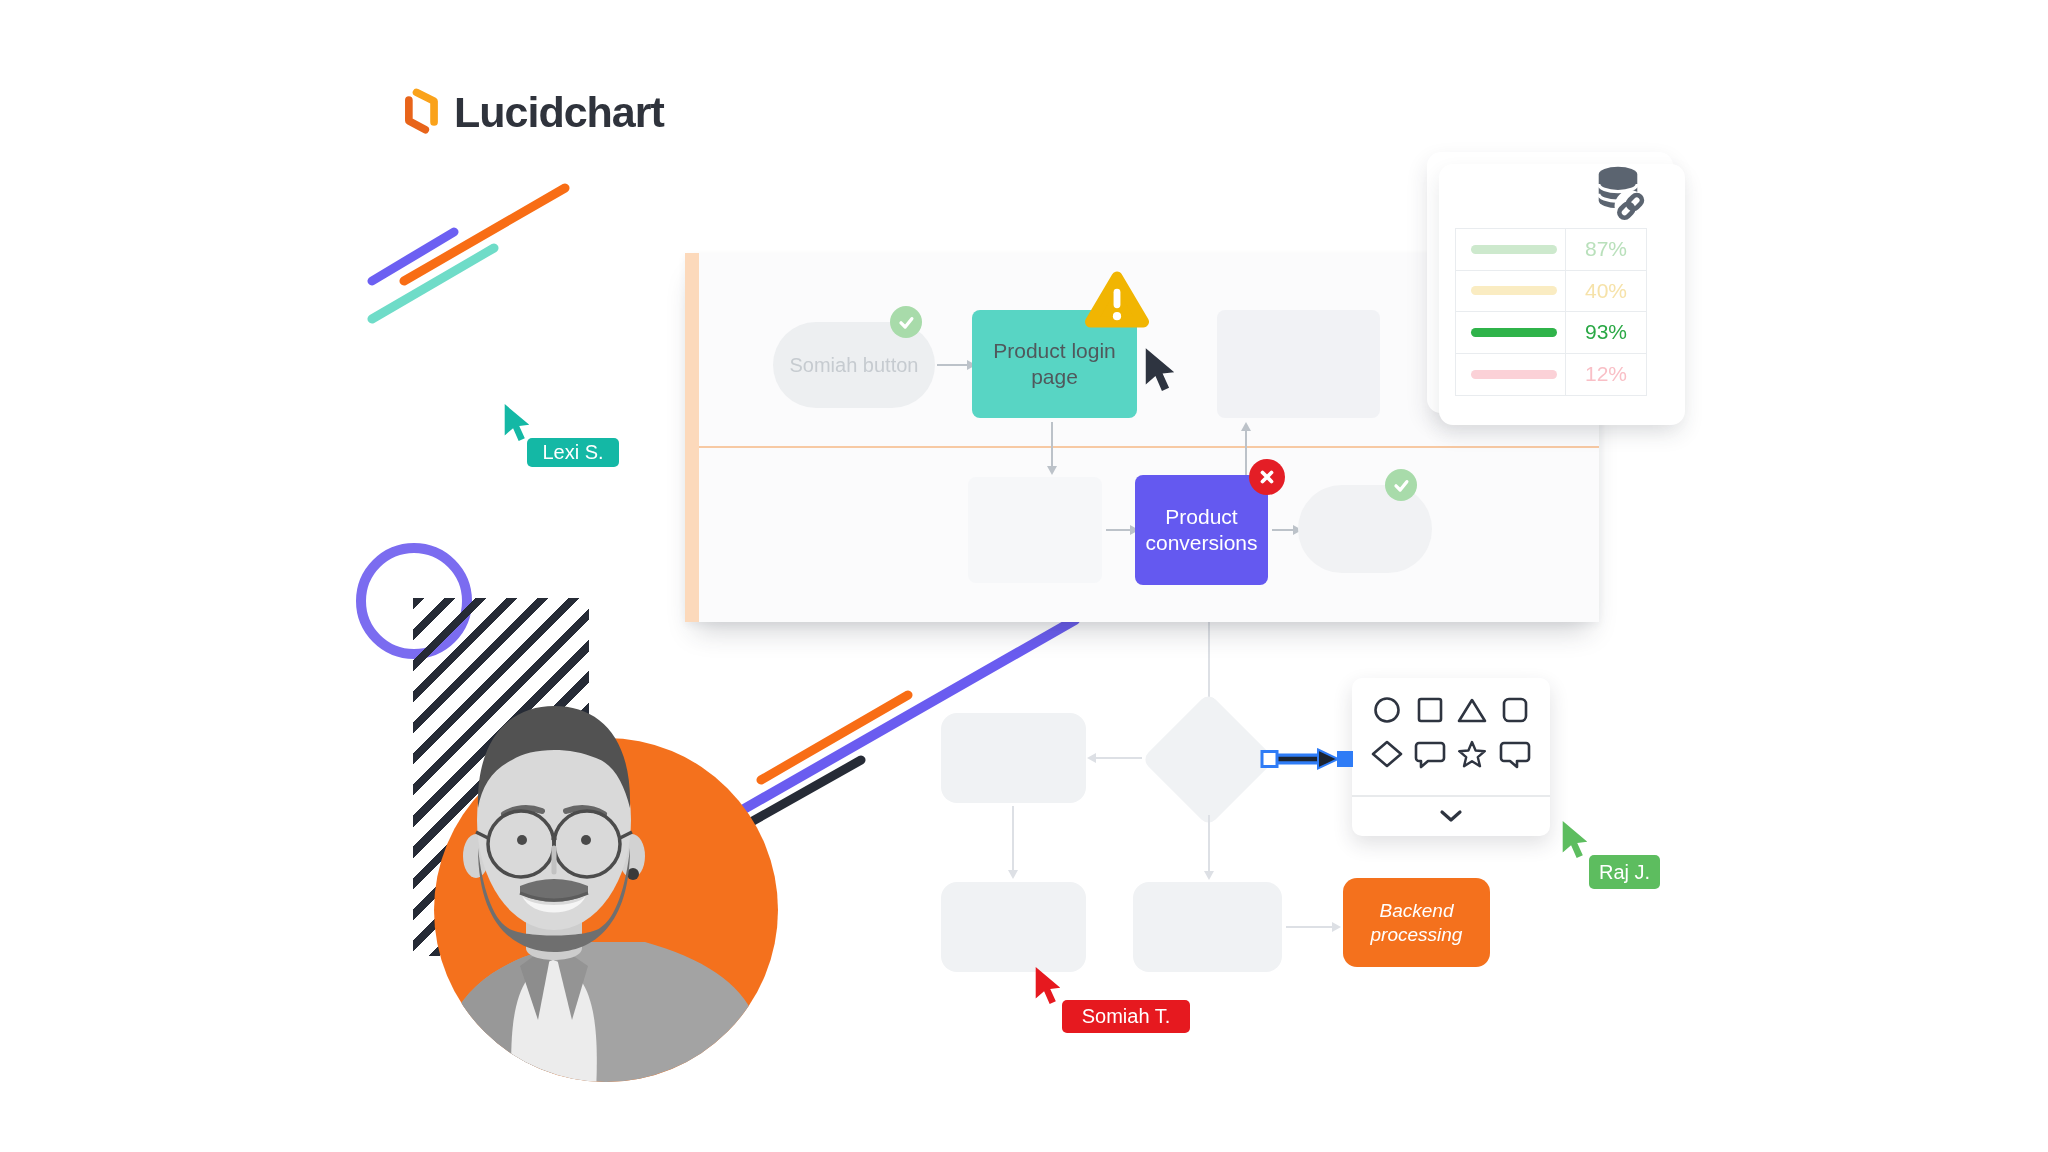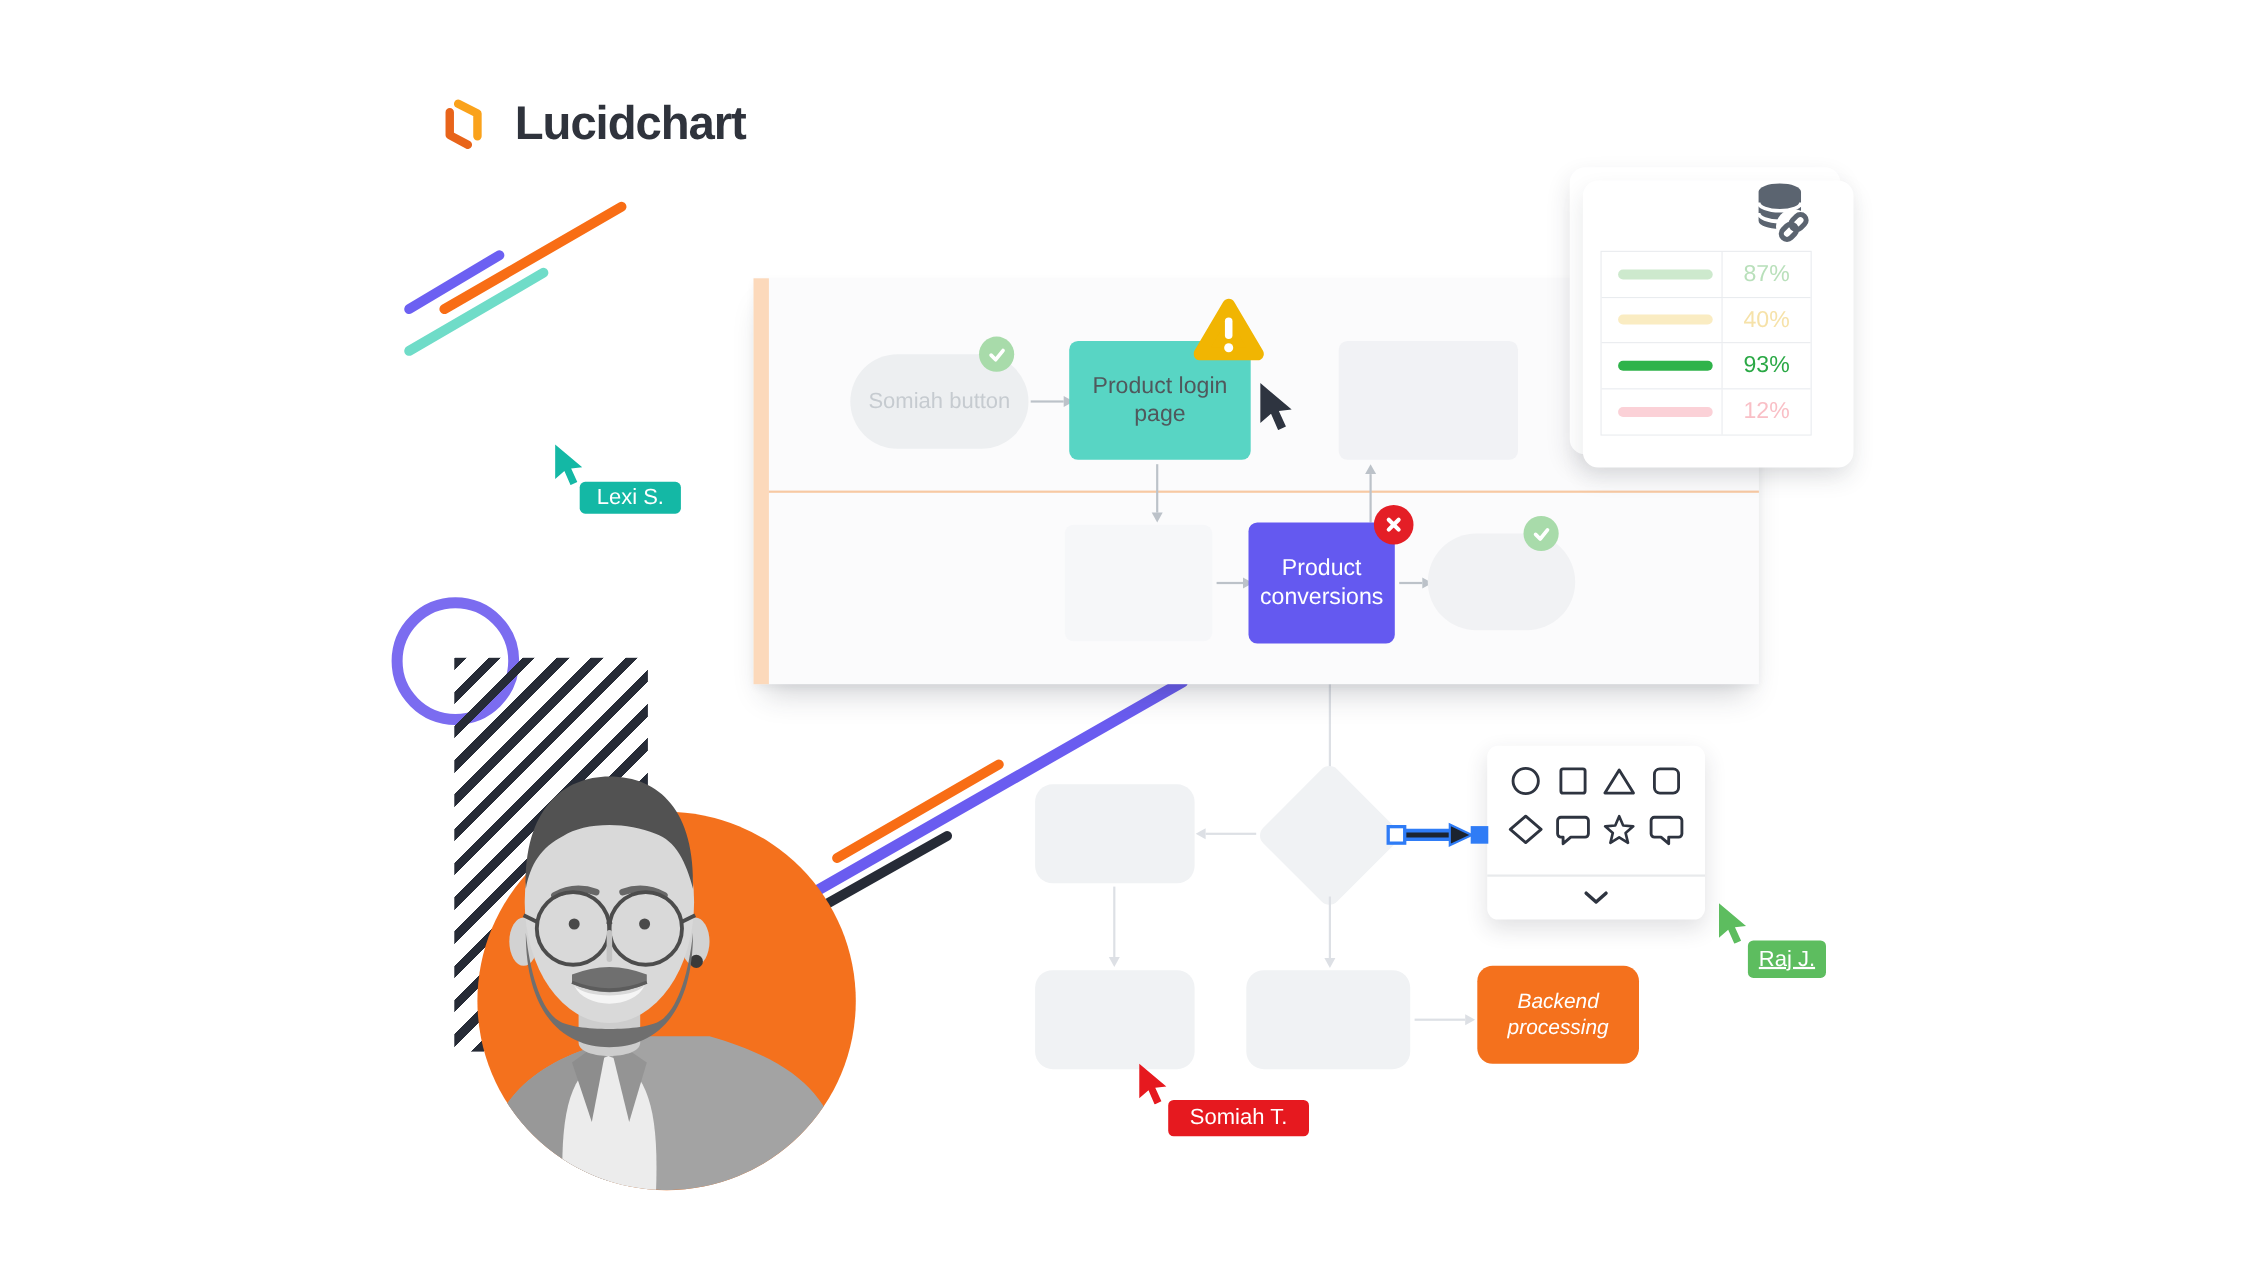--- a/index.html
+++ b/index.html
@@ -1,21 +1,21 @@
 <!DOCTYPE html>
 <html><head>
 <meta charset="utf-8">
 <style>
   html,body{margin:0;padding:0;background:#ffffff;}
   .stage{position:relative;width:2048px;height:1152px;background:#ffffff;overflow:hidden;
          font-family:"Liberation Sans",sans-serif;}
   .abs{position:absolute;}
 
   
-  .logo{left:400px;top:88px;display:flex;align-items:center;gap:24px;}
+  .logo{left:400px;top:88px;display:flex;gap:10px;}
   .logo-text{font-size:43px;font-weight:700;color:#2f333c;letter-spacing:-1px;}
 
   
   .stripes{left:413px;top:598px;width:176px;height:358px;
     background:repeating-linear-gradient(135deg,#262b36 0 8px,transparent 8px 22px);}
 
   
   .panel{left:685px;top:253px;width:914px;height:369px;background:#fbfbfc;
     box-shadow:0 3px 8px rgba(40,45,60,.06),0 18px 26px -10px rgba(40,45,60,.22);}
   .panel-stripe{left:0;top:0;width:14px;height:369px;background:#fcd9bb;}
@@ -87,21 +87,21 @@
   .palette-footer{left:0;top:118px;width:198px;height:40px;display:flex;align-items:center;justify-content:center;}
   .shape-btn{width:34px;height:32px;display:flex;align-items:center;justify-content:center;cursor:pointer;}
 
   
   .blue-conn{left:1260px;top:744px;width:96px;height:30px;z-index:7;}
 
   
   .tag{position:absolute;color:#ffffff;display:flex;align-items:center;justify-content:center;
      border-radius:5px;font-size:20px;z-index:8;}
   .tag-lexi{left:527px;top:438px;width:92px;height:29px;background:#14b8a5;}
-  .tag-raj{left:1589px;top:855px;width:71px;height:34px;background:#5dbd5f;text-decoration:underline;}
+  .tag-raj{left:1589px;top:855px;width:71px;height:34px;background:#5dbd5f;}
   .tag-somiah{left:1062px;top:1000px;width:128px;height:33px;background:#e6191f;}
   .cursor{position:absolute;z-index:8;}
 </style>
 </head>
 <body>
 
 <div class="stage">
 
   <svg class="abs" width="2048" height="1152" viewBox="0 0 2048 1152" style="left:0;top:0;z-index:1;">
     <line x1="372" y1="281" x2="454" y2="232" stroke="#6c60f2" stroke-width="9" stroke-linecap="round"></line>

